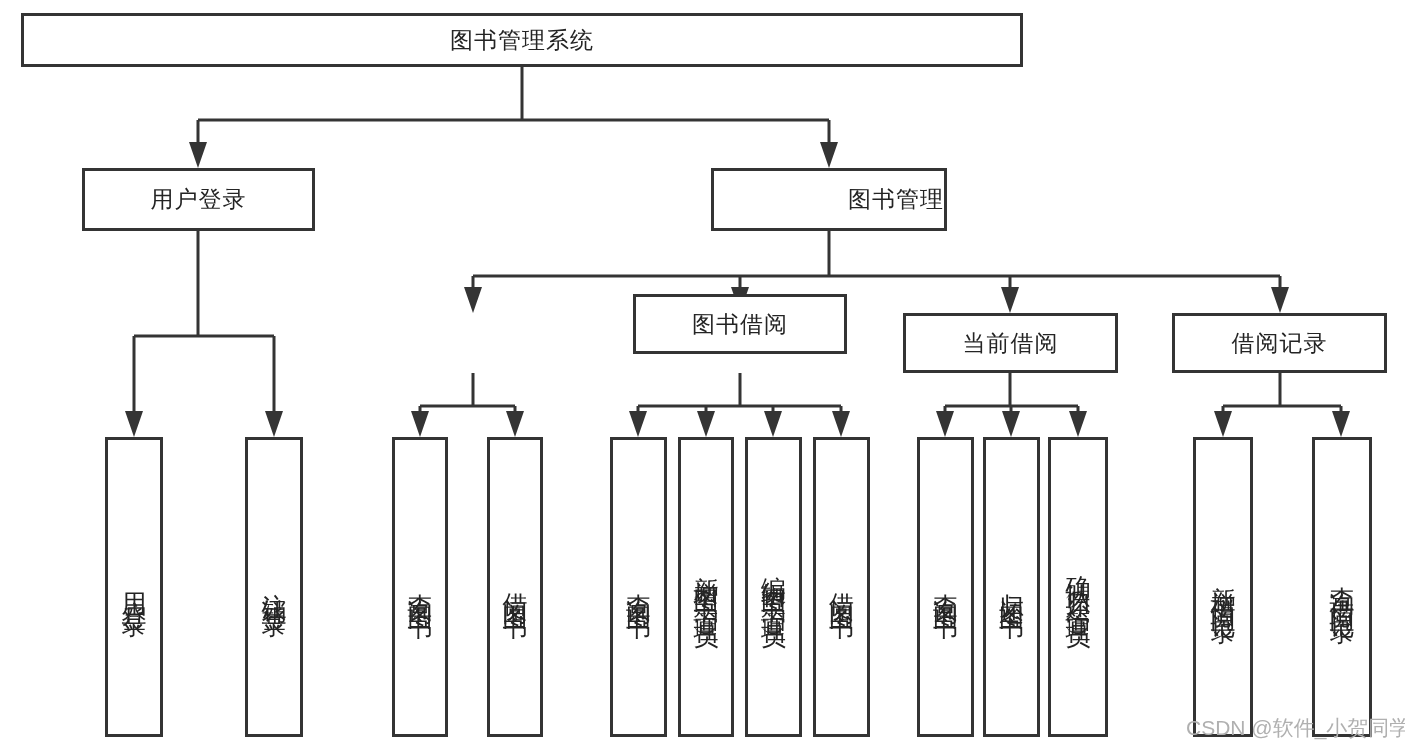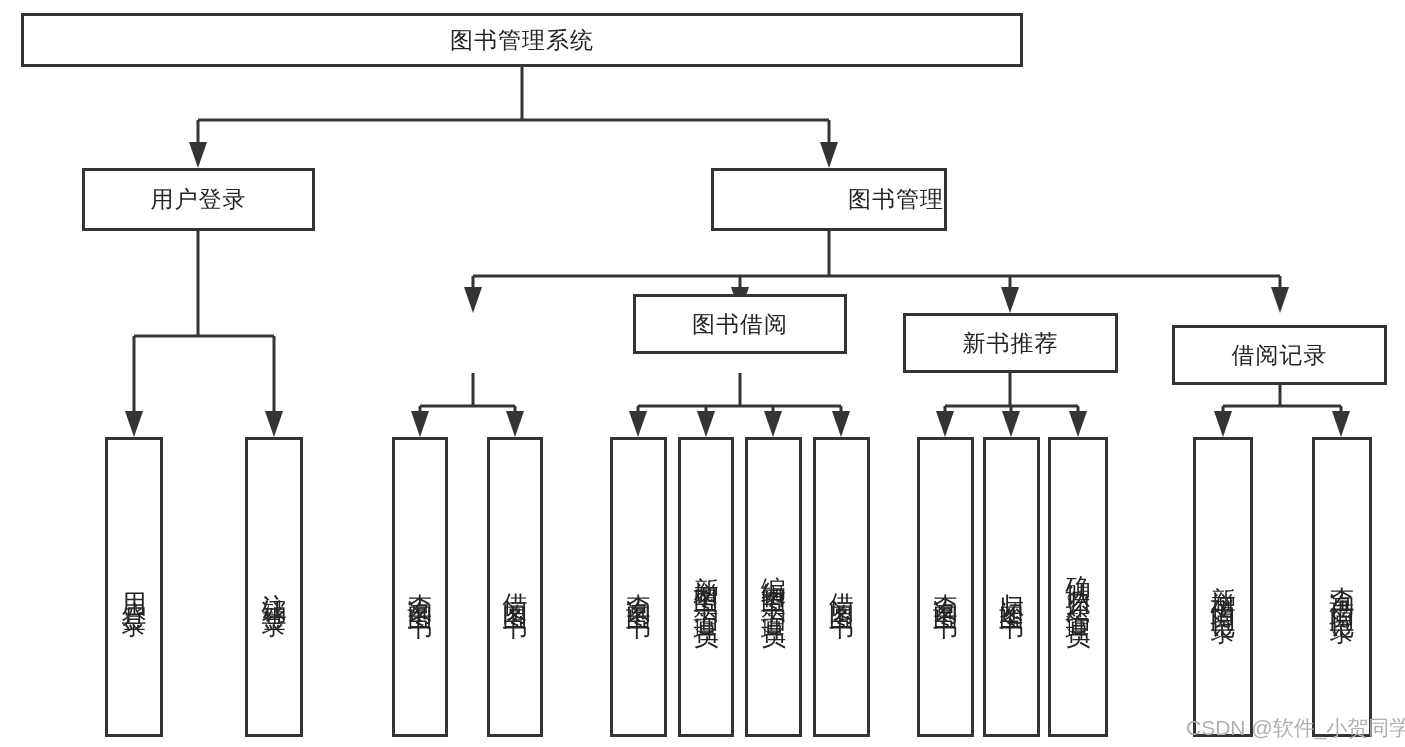--- a/index.html
+++ b/index.html
@@ -93,23 +93,23 @@
     <span class="h-label">用户登录</span>
   </div>
   <div class="box" style="left:711px; top:168px; width:236px; height:63px;justify-content:flex-end;">
     <span class="h-label">图书管理</span>
   </div>
 
   <div class="box" style="left:633px; top:294px; width:214px; height:60px;justify-content:center;">
     <span class="h-label">图书借阅</span>
   </div>
   <div class="box" style="left:903px; top:313px; width:215px; height:60px;">
-    <span class="h-label">新书推荐</span>
+    <span class="h-label">当前借阅</span>
   </div>
-  <div class="box" style="left:1172px; top:313px; width:215px; height:60px;margin-top:12px;">
+  <div class="box" style="left:1172px; top:313px; width:215px; height:60px;">
     <span class="h-label">借阅记录</span>
   </div>
 
   <div class="box leaf" style="left:105px; top:437px; width:58px; height:300px;">
     <span class="v-label">用户登录</span>
   </div>
   <div class="box leaf" style="left:245px; top:437px; width:58px; height:300px;">
     <span class="v-label">注销登录</span>
   </div>
 

